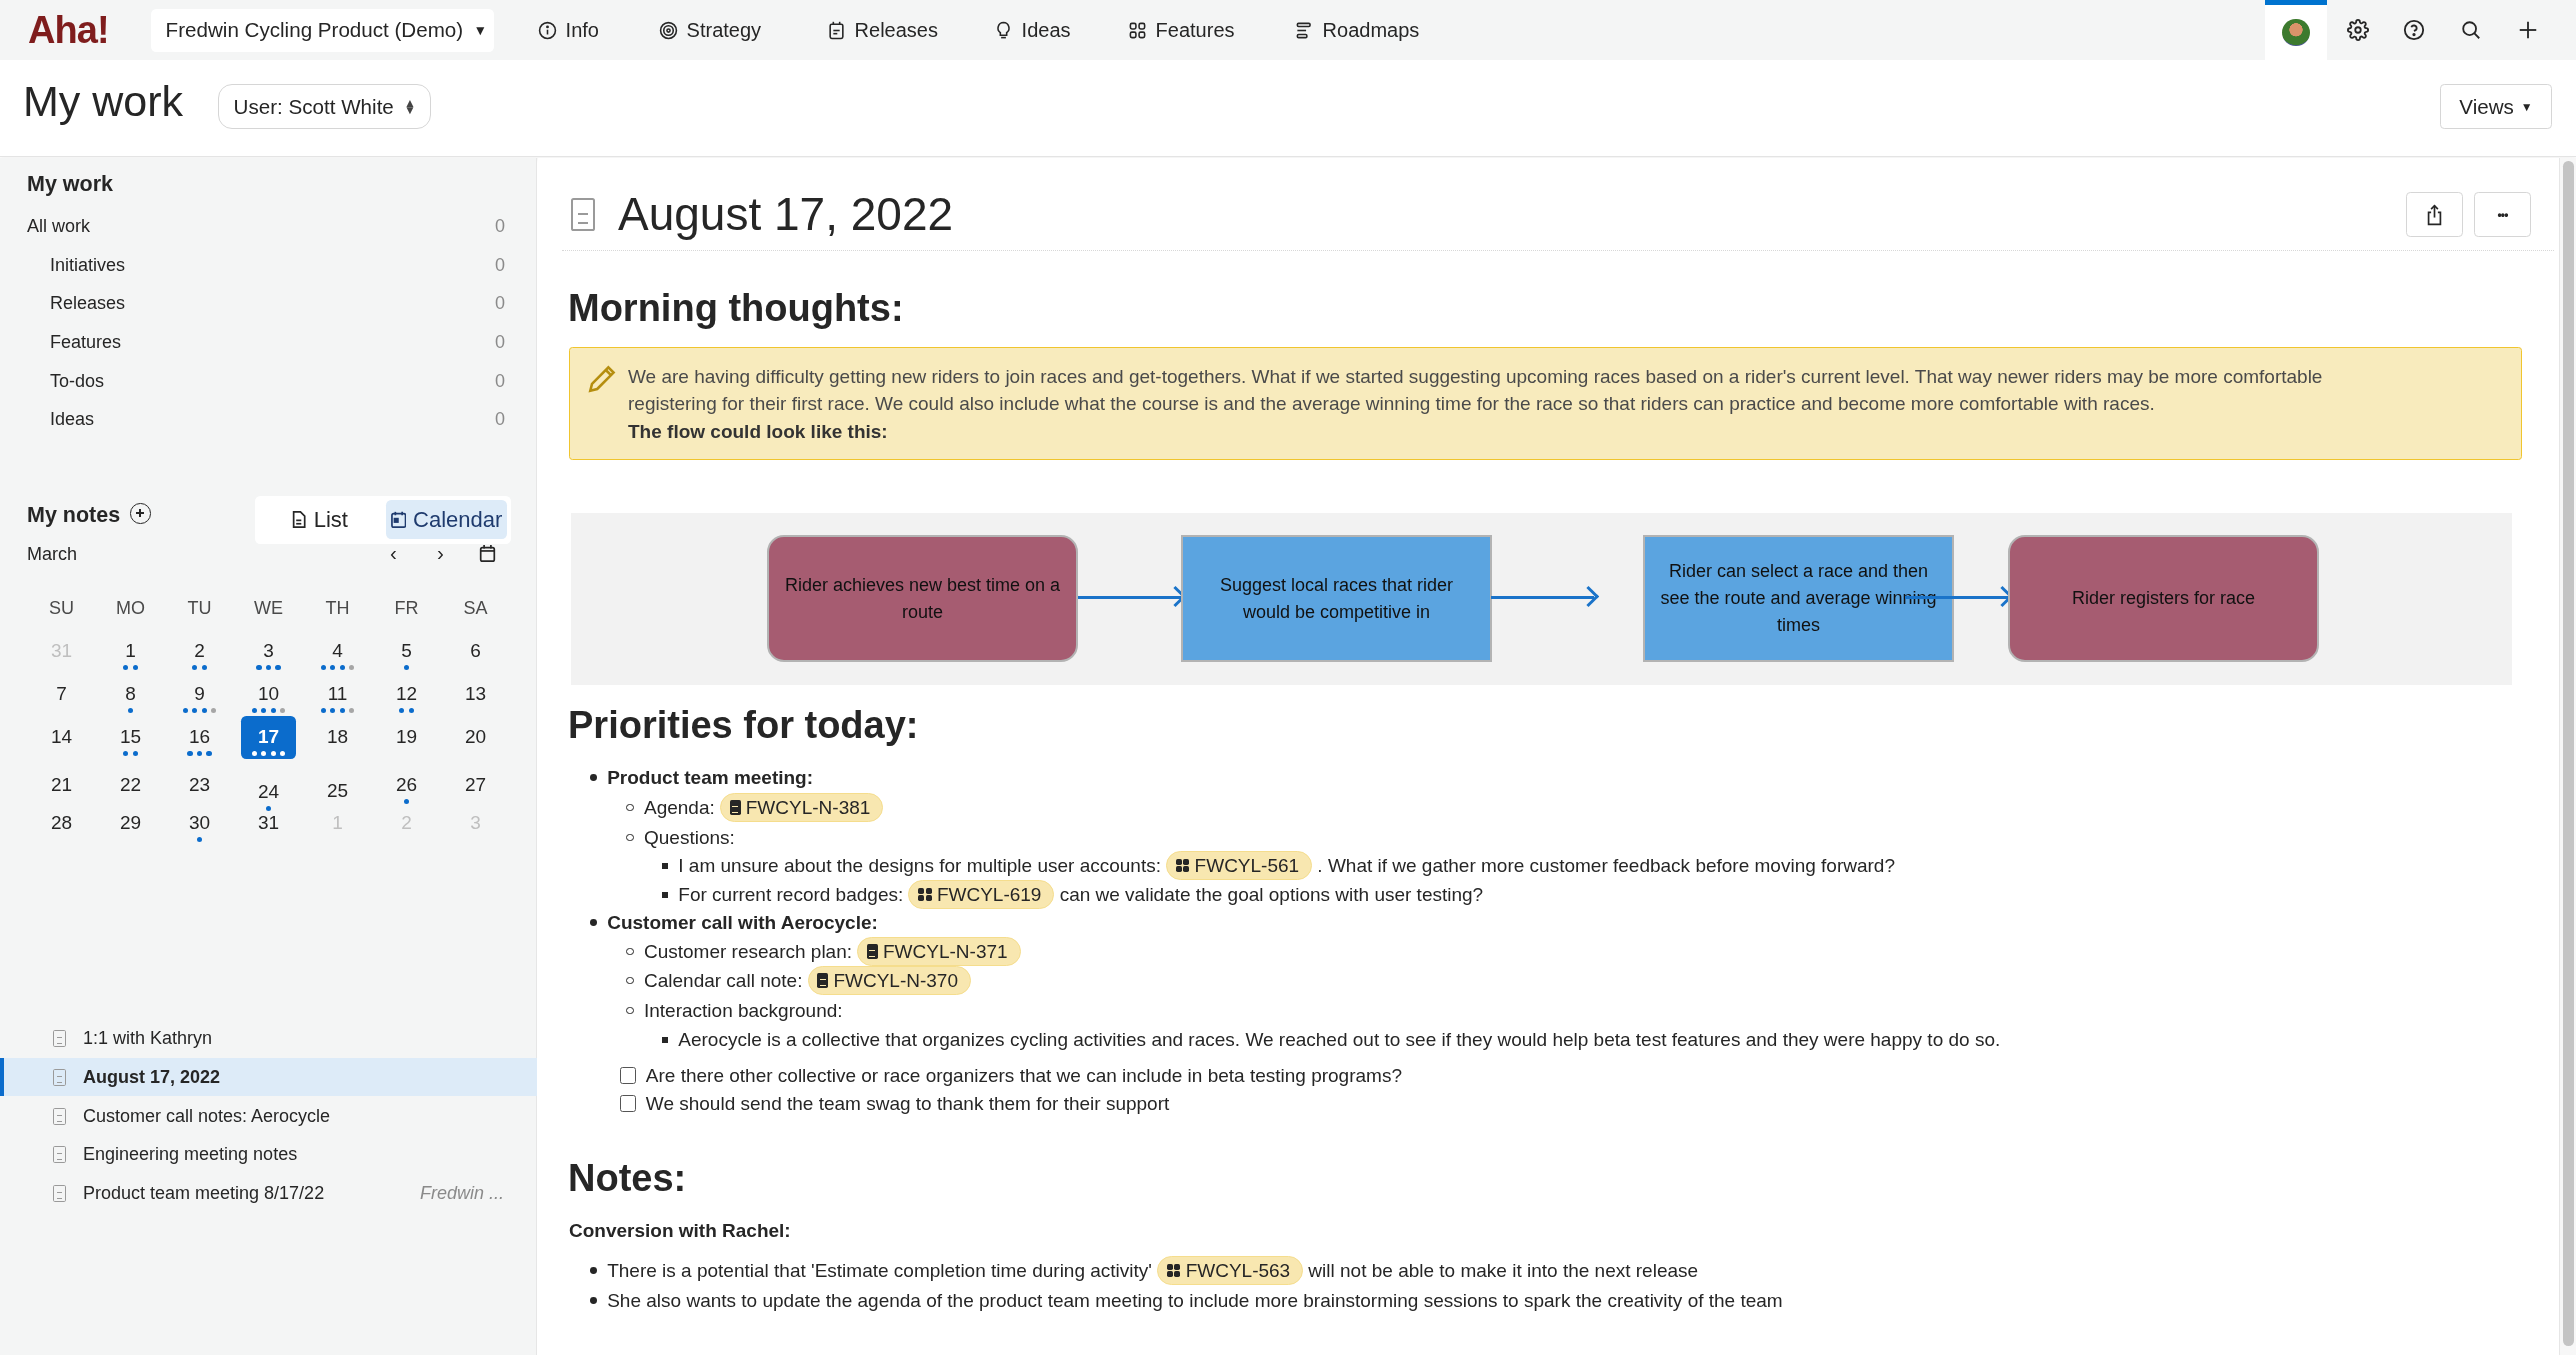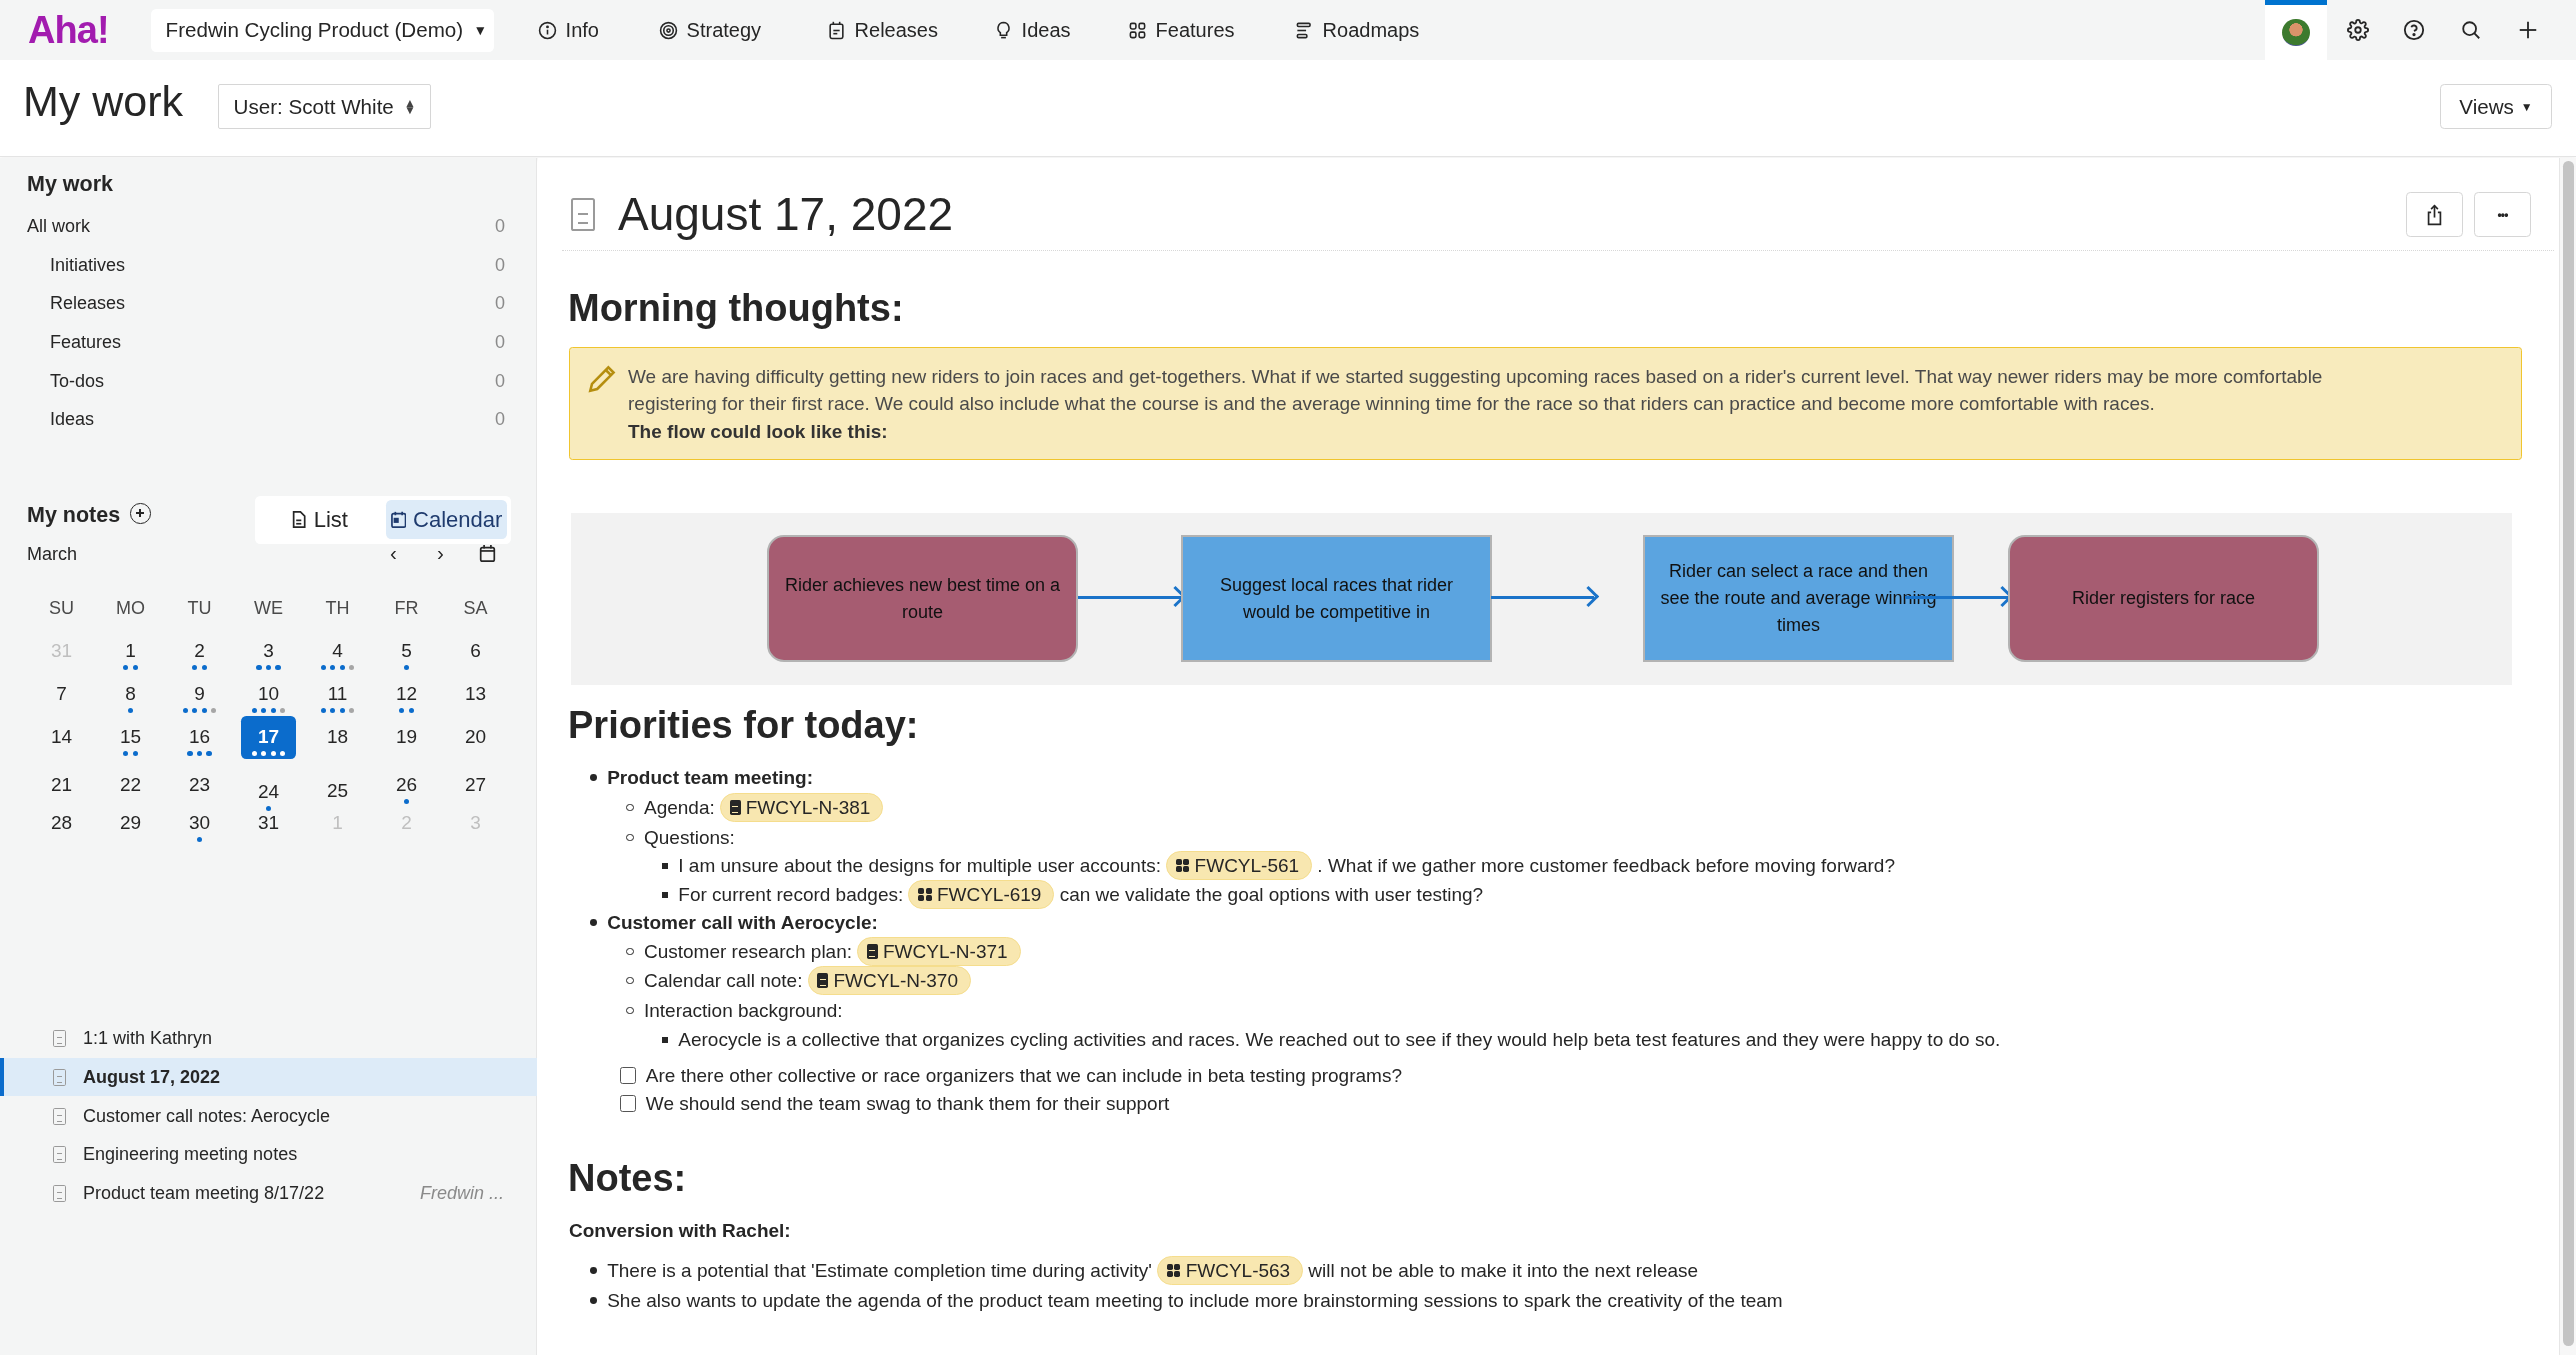--- a/index.html
+++ b/index.html
@@ -1,34 +1,34 @@
 <!DOCTYPE html>
 <html style="font-size:13.7px"><head>
 <meta charset="utf-8">
 <style>
   * { box-sizing: border-box; margin: 0; padding: 0; }
   html, body { width: 2576px; height: 1356px; overflow: hidden; background: #fff; }
   body { font-family: "Liberation Sans", "DejaVu Sans", sans-serif; color: #262626; position: relative; }
 
   
   .topnav { position: absolute; left: 0; top: 0; width: 2576px; height: 60px; background: #f4f5f5; display: flex; align-items: center; }
-  .logo { position: absolute; left: 28px; top: 8.6px; font-size: 38px; font-weight: bold; color: #a21caf; letter-spacing: -0.9px; }
+  .logo { position: absolute; left: 28px; top: 8.6px; font-size: 38px; font-weight: bold; color: #7f1d1d; letter-spacing: -0.9px; }
   .workspace { position: absolute; left: 151px; top: 8.6px; height: 43px; width: 343px; background: #fff; border-radius: 5.2px; display: flex; align-items: center; padding-left: 14.6px; font-size: 20.6px; color: #262626; }
   .workspace .caret { margin-left: 10.3px; font-size: 13.7px; }
   .navitem { position: absolute; top: 0; height: 60px; display: flex; align-items: center; font-size: 20px; color: #262626; gap: 8.6px; }
   .navitem svg { width: 19px; height: 19px; }
   .nav-right { position: absolute; top: 0; height: 60px; display: flex; align-items: center; justify-content: center; }
   .nav-right svg { width: 22px; height: 22px; }
   .avatar-tab { position: absolute; left: 2265px; top: 0; width: 62px; height: 60px; background: #fff; border-top: 5.2px solid #0073cf; display: flex; align-items: center; justify-content: center; }
   .avatar { width: 27.5px; height: 27.5px; border-radius: 50%; background: radial-gradient(circle at 50% 40%, #d9936a 0 30%, #3d7a2e 32% 70%, #4a5a8a 72%); }
 
   
   .pagehead { position: absolute; left: 0; top: 60px; width: 2576px; height: 97px; background: #fff; border-bottom: 0.9px solid #e4e4e4; box-shadow: 0 2.6px 4.3px rgba(0,0,0,0.05); }
   .pagetitle { position: absolute; left: 23px; top: 17px; font-size: 43px; color: #262626; }
-  .userselect { position: absolute; left: 218px; top: 24px; width: 213px; height: 45px; border: 0.9px solid #d6d6d6; border-radius: 2px; display: flex; align-items: center; padding-left: 14.6px; font-size: 20.6px; }
+  .userselect { position: absolute; left: 218px; top: 24px; width: 213px; height: 45px; border: 0.9px solid #d6d6d6; border-radius: 14px; display: flex; align-items: center; padding-left: 14.6px; font-size: 20.6px; }
   .userselect .updown { margin-left: 10.3px; font-size: 12px; line-height: 6.9px; display: flex; flex-direction: column; color: #444; }
   .views-btn { position: absolute; left: 2440px; top: 24px; width: 112px; height: 45px; border: 0.9px solid #d6d6d6; border-radius: 4.3px; display: flex; align-items: center; justify-content: center; font-size: 20.6px; gap: 6.9px; }
   .views-btn .caret { font-size: 12px; }
 
   
   .sidebar { position: absolute; left: 0; top: 158px; width: 537px; height: 1198px; background: #f4f5f5; border-right: 0.9px solid #e6e6e6; }
   .sb-h { position: absolute; left: 27px; font-size: 21.5px; font-weight: bold; color: #262626; }
   .sb-row { position: absolute; left: 0; width: 537px; height: 38px; display: flex; align-items: center; font-size: 18px; color: #262626; }
   .sb-row .lbl { position: absolute; }
   .sb-row .cnt { position: absolute; right: 32px; color: #8a8a8a; }

